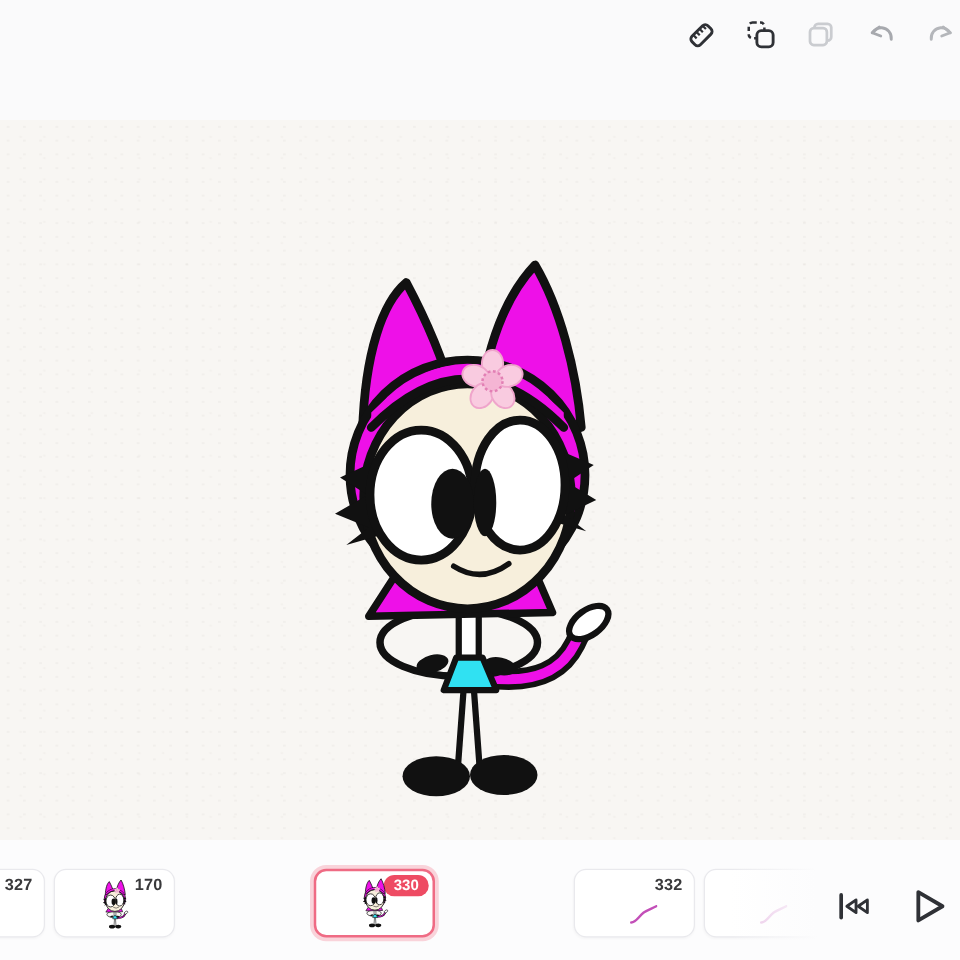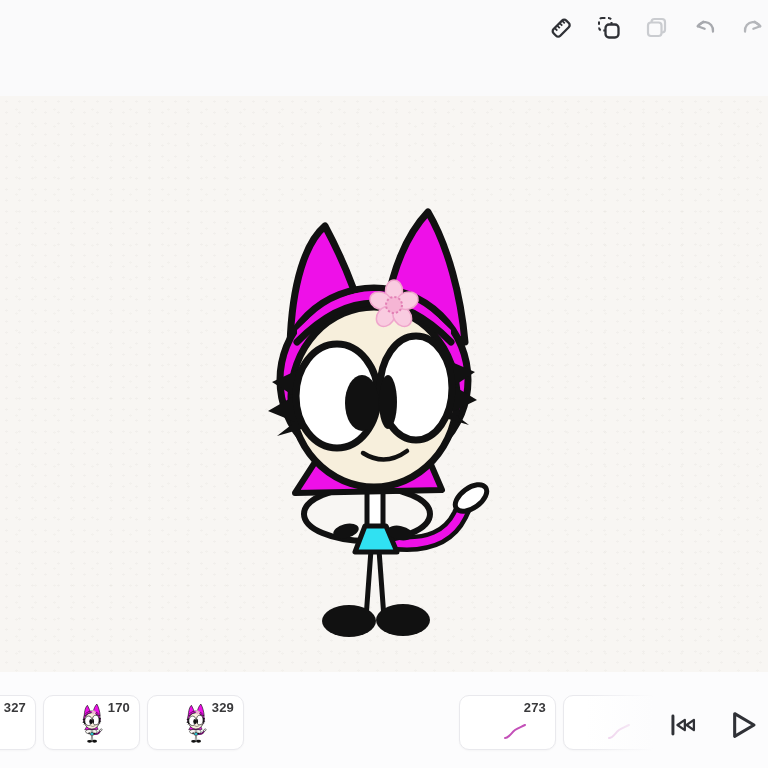--- a/index.html
+++ b/index.html
@@ -160,31 +160,31 @@
       <span class="fnum">327</span>
     </div>
 
     <div class="frame" style="left:43px">
       <span class="fnum">170</span>
       <svg class="mini" viewBox="0 0 250 460">
           <use href="#cat-symbol"></use>
         </svg>
     </div>
 
-    <div class="frame" style="left:147px">
-      <span class="fnum">329</span>
+
+    <div class="frame selected" style="left:251px">
+      <span class="fbadge">330</span>
       <svg class="mini" viewBox="0 0 250 460">
           <use href="#cat-symbol"></use>
         </svg>
     </div>
 
 
-
     <div class="frame" style="left:459px">
-      <span class="fnum">273</span>
+      <span class="fnum">332</span>
       <svg class="squig" viewBox="0 0 22 16">
           <use href="#squiggle-symbol"></use>
         </svg>
     </div>
 
     <div class="frame" style="left:563px">
       <span class="fnum"></span>
       <svg class="squig faint" viewBox="0 0 22 16">
           <use href="#squiggle-symbol"></use>
         </svg>

